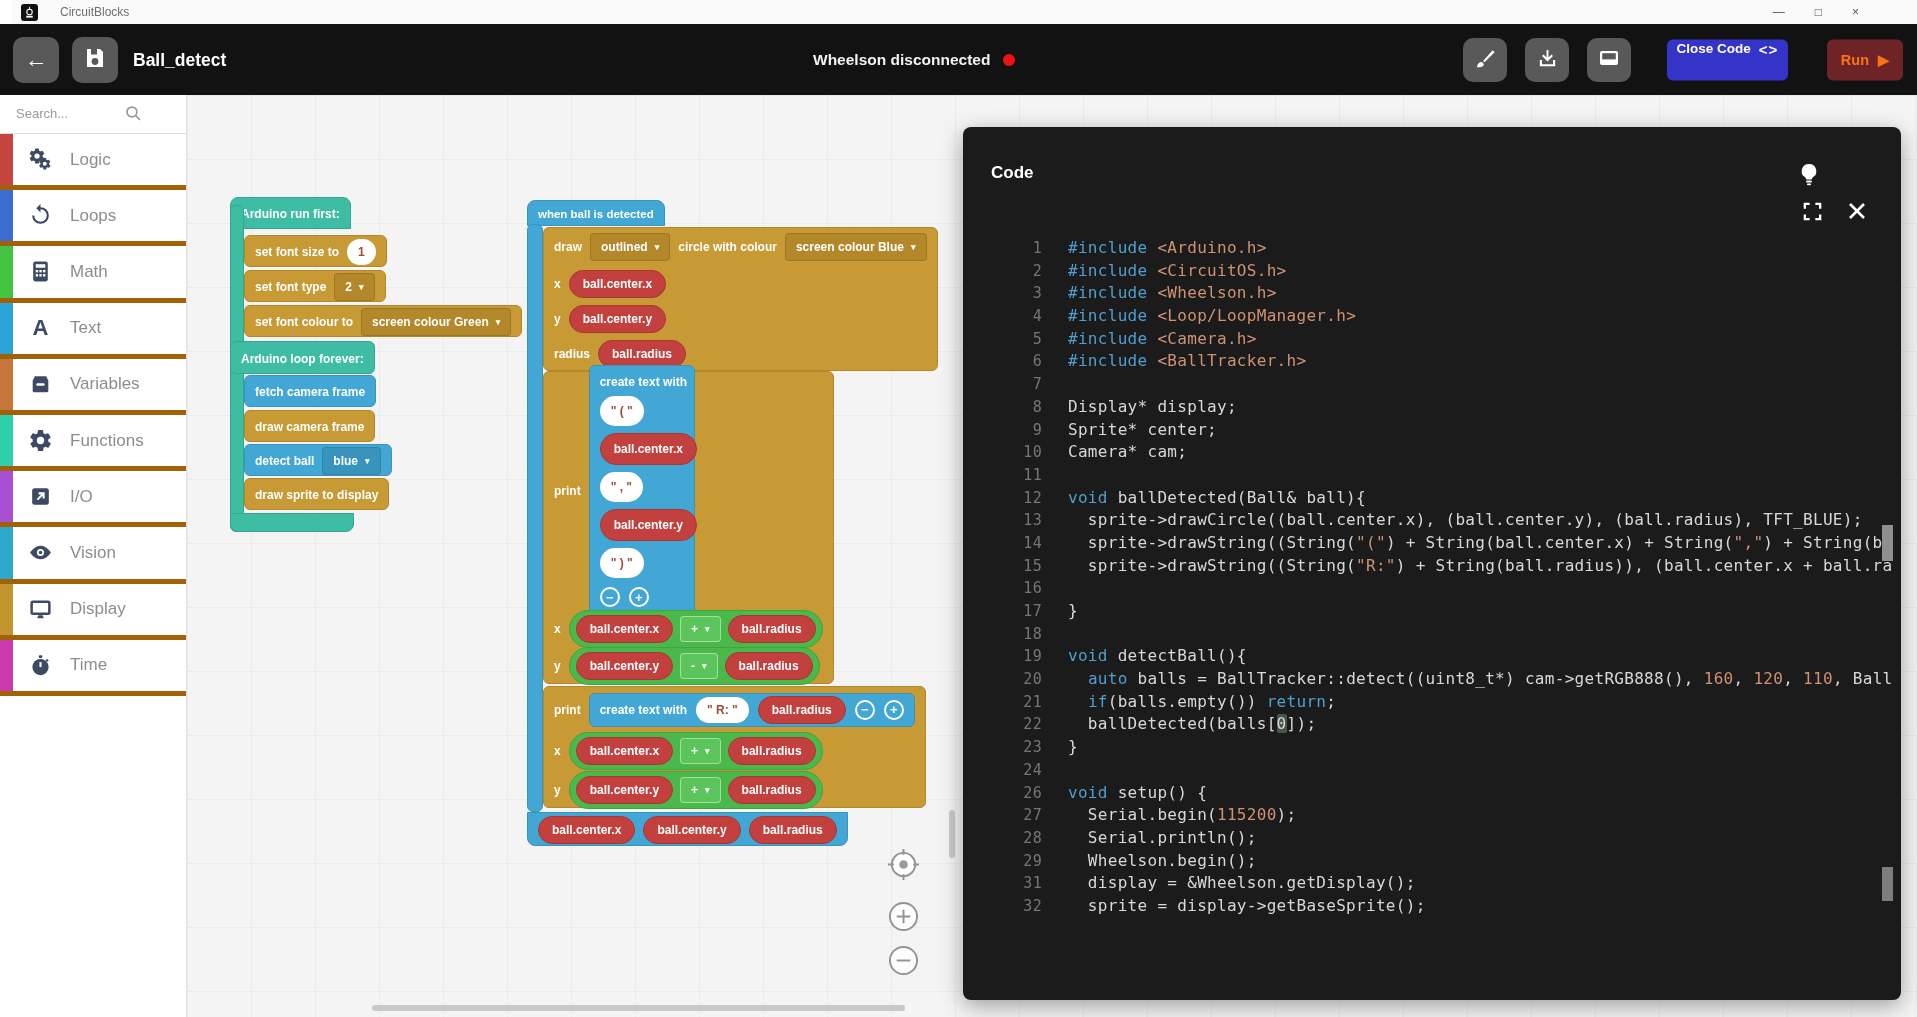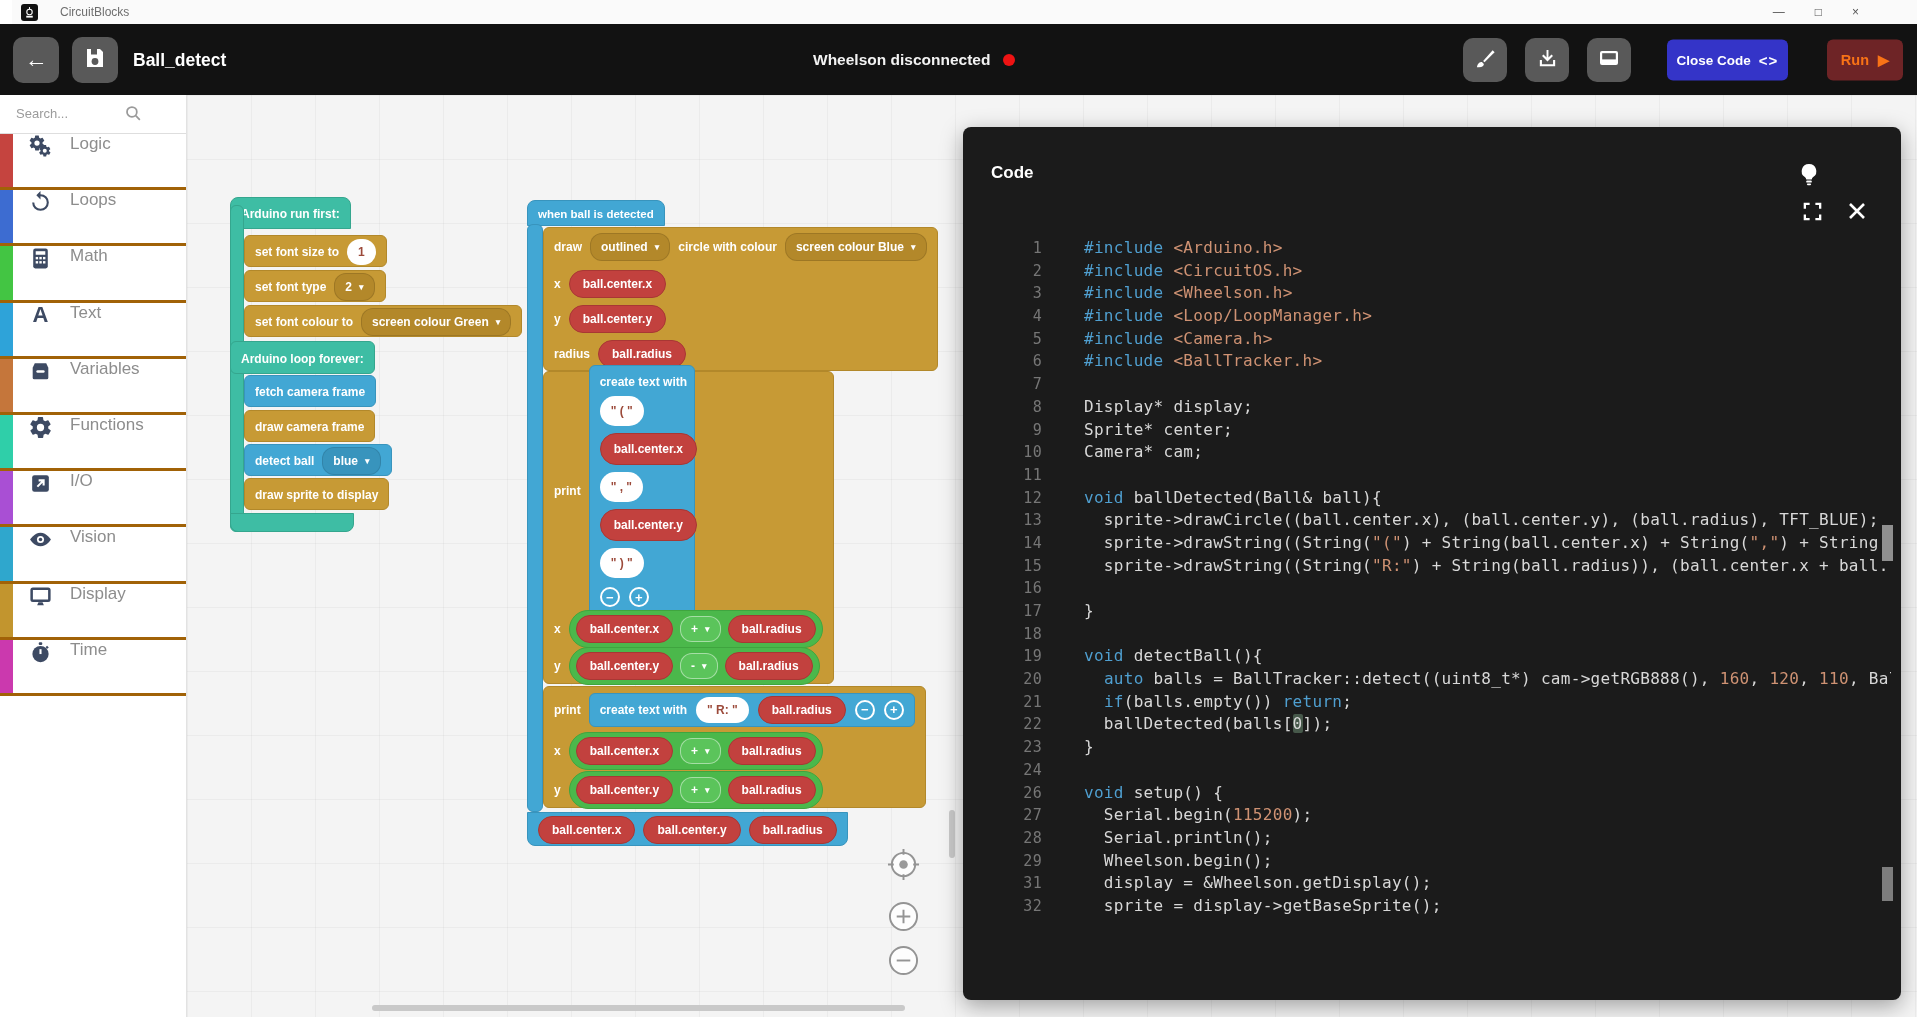--- a/index.html
+++ b/index.html
@@ -21,47 +21,47 @@
   .hico{position:absolute;top:50%;transform:translateY(-50%);width:44px;height:44px;border-radius:10px;
         background:var(--hdr-btn);border:none;display:flex;align-items:center;justify-content:center;cursor:pointer}
   #back-btn{left:13px;font-size:23px}
   #save-btn{left:72px}
   #project-title{position:absolute;left:133px;top:50%;transform:translateY(-50%);color:#fff;font-weight:bold;font-size:17.5px}
   #status{position:absolute;left:813px;top:50%;transform:translateY(-50%);display:flex;align-items:center;gap:13px}
   #status-text{color:#f2f2f2;font-weight:bold;font-size:15.5px}
   #status-dot{width:12px;height:12px;border-radius:50%}
   #brush-btn{left:1463px}#download-btn{left:1525px}#console-btn{left:1587px}
   #close-code-btn{position:absolute;left:1667px;top:50%;transform:translateY(-50%);width:121px;height:41px;border:none;
-       border-radius:6px;color:#fff;font-weight:bold;font-size:13.5px;display:flex;align-items:center;justify-content:center;gap:8px;cursor:pointer;font-family:inherit}
+       border-radius:6px;color:#fff;font-weight:bold;font-size:13.5px;display:flex;align-items:flex-start;justify-content:center;gap:8px;cursor:pointer;font-family:inherit}
   #close-code-btn .angles{font-weight:bold;font-size:15px;letter-spacing:1px}
   #run-btn{position:absolute;left:1827px;top:50%;transform:translateY(-50%);width:76px;height:41px;border:none;border-radius:6px;
        font-weight:bold;font-size:14.5px;display:flex;align-items:center;justify-content:center;gap:9px;font-family:inherit}
 
   
   #sidebar{position:absolute;left:0;top:95px;width:187px;bottom:0;background:#fff;border-right:1px solid #e2e2e2;box-sizing:border-box}
   #search-row{height:38px;border-bottom:1px solid #dedede;position:relative}
   #search-input{border:none;outline:none;width:105px;margin:10px 0 0 14px;font-size:13px;color:#444;font-family:inherit;background:transparent}
   #search-input::placeholder{color:#9b9b9b}
   #search-icon{position:absolute;left:124px;top:9px}
-  .sb-item{height:56.2px;border-bottom:3px solid #a16207;display:flex;align-items:flex-start;cursor:pointer;box-sizing:border-box}
+  .sb-item{height:56.2px;border-bottom:5px solid #a16207;display:flex;align-items:center;cursor:pointer;box-sizing:border-box}
   .sb-bar{width:13px;align-self:stretch;flex:none}
   .sb-icon{margin-left:15px;width:25px;height:25px;flex:none;display:flex;align-items:center;justify-content:center}
   .sb-label{margin-left:17px;font-size:17px;color:var(--sb-label)}
 
   
   #workspace{position:absolute;left:187px;top:95px;right:0;bottom:0;background:#f4f4f4;
      background-image:linear-gradient(rgba(0,0,0,.035) 1px,transparent 1px),linear-gradient(90deg,rgba(0,0,0,.035) 1px,transparent 1px);
      background-size:64px 64px}
   .block{position:absolute;display:inline-flex;flex-direction:column;border-radius:6px;box-sizing:border-box;
          color:#fff;font-weight:bold;font-size:12px;white-space:nowrap;cursor:grab}
   .c-teal{background:var(--teal);border:1px solid var(--tealb)}
   .c-gold{background:var(--gold);border:1px solid var(--goldb)}
   .c-blue{background:var(--blue);border:1px solid var(--blueb)}
   .b-row{display:flex;align-items:center;gap:8px;padding:0 10px;flex:1}
-  .b-dd{display:flex;align-items:center;gap:7px;height:26px;padding:0 10px;border-radius:12px;cursor:pointer}
+  .b-dd{display:flex;align-items:center;gap:7px;height:26px;padding:0 10px;border-radius:4px;cursor:pointer}
   .dd-gold{background:var(--goldf);border:1px solid rgba(0,0,0,.12)}
   .dd-blue{background:var(--bluef);border:1px solid rgba(0,0,0,.10)}
   .dd-green{background:var(--greenf);border:1px solid rgba(255,255,255,.45);height:24px}
   .b-caret{font-size:9px}
   .b-pill{height:26px;padding:0 13px;border-radius:999px;background:var(--red);border:1px solid var(--redb);
           display:flex;align-items:center;cursor:pointer}
   .b-oval{height:26px;padding:0 11px;border-radius:999px;background:#fff;color:var(--ovalt);display:flex;align-items:center;cursor:text}
   .b-arith{border-radius:999px;background:var(--green);border:1px solid var(--greenb);padding:4px 6px;display:flex;align-items:center;gap:7px}
   .b-vblock{background:var(--blue);border:1px solid var(--blueb);border-radius:6px;padding:9px 10px;display:flex;
             flex-direction:column;gap:7px;align-items:flex-start;box-sizing:border-box}
@@ -77,21 +77,21 @@
 
   
   #codepanel{position:absolute;left:963px;top:127px;width:938px;height:873px;background:var(--code-bg);
              border-radius:8px;box-shadow:0 6px 22px rgba(0,0,0,.35);overflow:hidden}
   #code-title{position:absolute;left:28px;top:36px;color:#fff;font-weight:bold;font-size:17px}
   .cp-icon{position:absolute;cursor:pointer}
   #code-lines{position:absolute;left:0;top:110px;right:10px;bottom:6px;overflow:hidden;
               font-family:"DejaVu Sans Mono",monospace;font-size:16px;letter-spacing:.3px}
   .cl{height:22.7px;line-height:22.7px;display:flex;white-space:pre}
   .ln{width:79px;text-align:right;color:var(--tok-ln);font-size:15px;flex:none}
-  .lc{margin-left:42px}
+  .lc{margin-left:26px}
   .tok-k{color:var(--tok-k)} .tok-s{color:var(--tok-s)} .tok-num{color:var(--tok-n)} .tok-p{color:var(--tok-p)}
   .tok-hl{color:var(--tok-p);background:var(--tok-hlbg);border-radius:2px}
   .cp-mark{position:absolute;right:8px;width:11px;background:#8f8f8f}
 </style>
 </head>
 <body>
 
 <div id="titlebar">
   <span id="app-logo">
     <svg width="13" height="13" viewBox="0 0 24 24">

